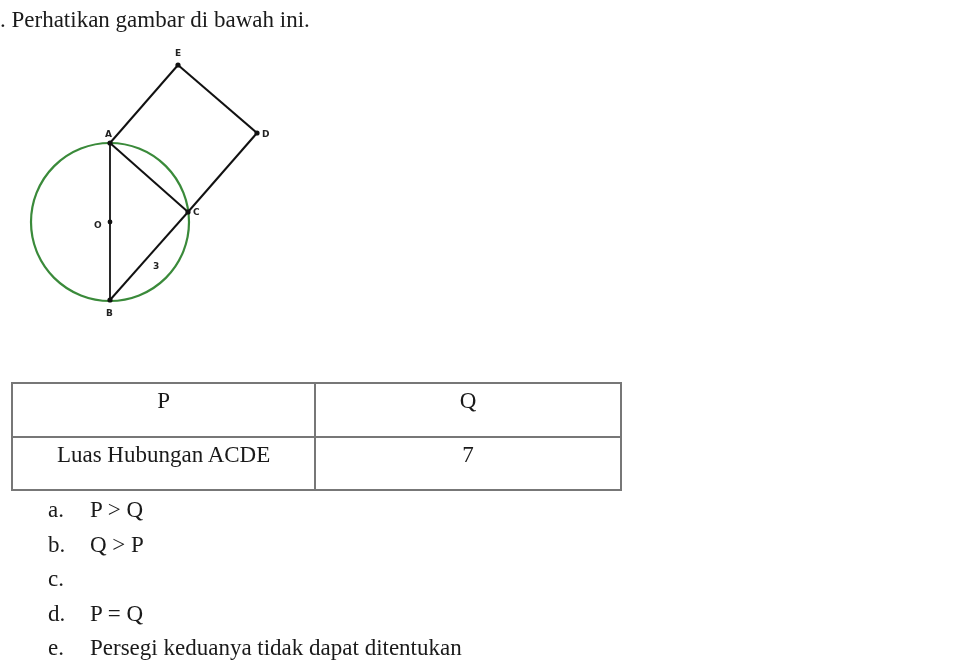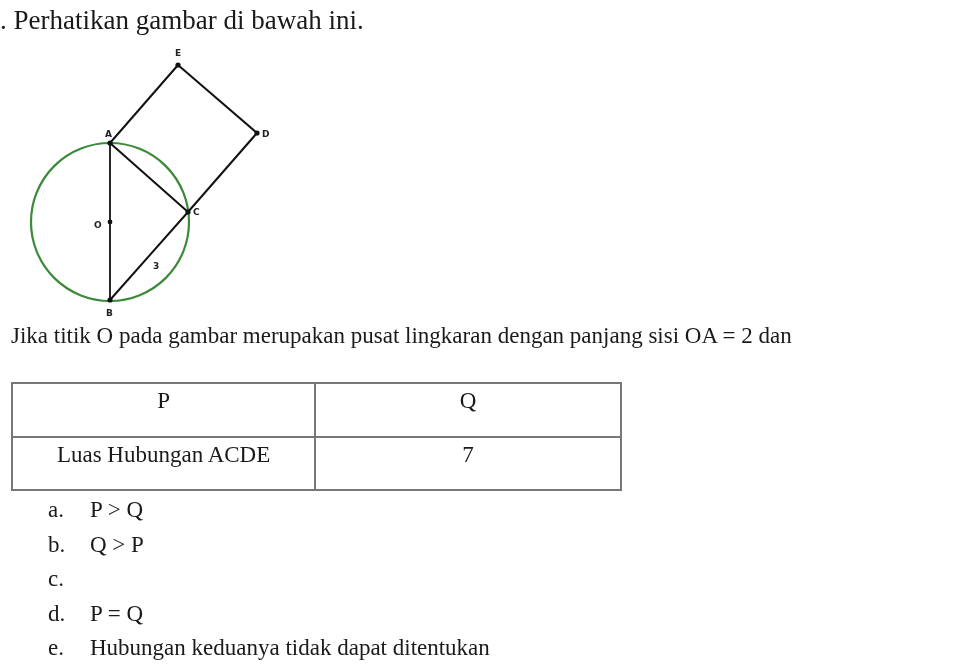--- a/index.html
+++ b/index.html
@@ -12,21 +12,21 @@
       height: 664px;
       position: relative;
       overflow: hidden;
       font-family: "Liberation Serif", "DejaVu Serif", serif;
       color: #1a1a1a;
     }
     .intro {
       position: absolute;
       left: 0px;
       top: 6px;
-      font-size: 27px;
+      font-size: 23px;
       line-height: 28px;
       white-space: nowrap;
       font-family: Liberation Serif, serif;
     }
     .figure {
       position: absolute;
       left: 0;
       top: 0;
       width: 300px;
       height: 320px;
@@ -114,21 +114,20 @@
   <text x="175" y="56">E</text>
   <text x="105" y="137">A</text>
   <text x="262" y="137">D</text>
   <text x="193" y="215">C</text>
   <text x="94" y="228">O</text>
   <text x="106" y="316">B</text>
   <text x="153" y="269">3</text>
 </svg>
 
 <div class="question">
-  <span class="q-line">Jika titik O pada gambar merupakan pusat lingkaran dengan panjang sisi OA = 2 dan</span>
 </div>
 
 <table class="qtable">
   <tbody>
       <tr>
     <th class="col-p">P</th>
     <th class="col-q">Q</th>
   </tr>
   <tr>
     <td class="col-p">Luas Hubungan ACDE</td>
@@ -148,15 +147,15 @@
   </li>
   <li>
     <span class="opt-letter">c.</span>
   </li>
   <li>
     <span class="opt-letter">d.</span>
     <span>P = Q</span>
   </li>
   <li>
     <span class="opt-letter">e.</span>
-    <span>Hubungan keduanya tidak dapat ditentukan</span>
+    <span>Persegi keduanya tidak dapat ditentukan</span>
   </li>
 </ul>
 
 </body></html>

